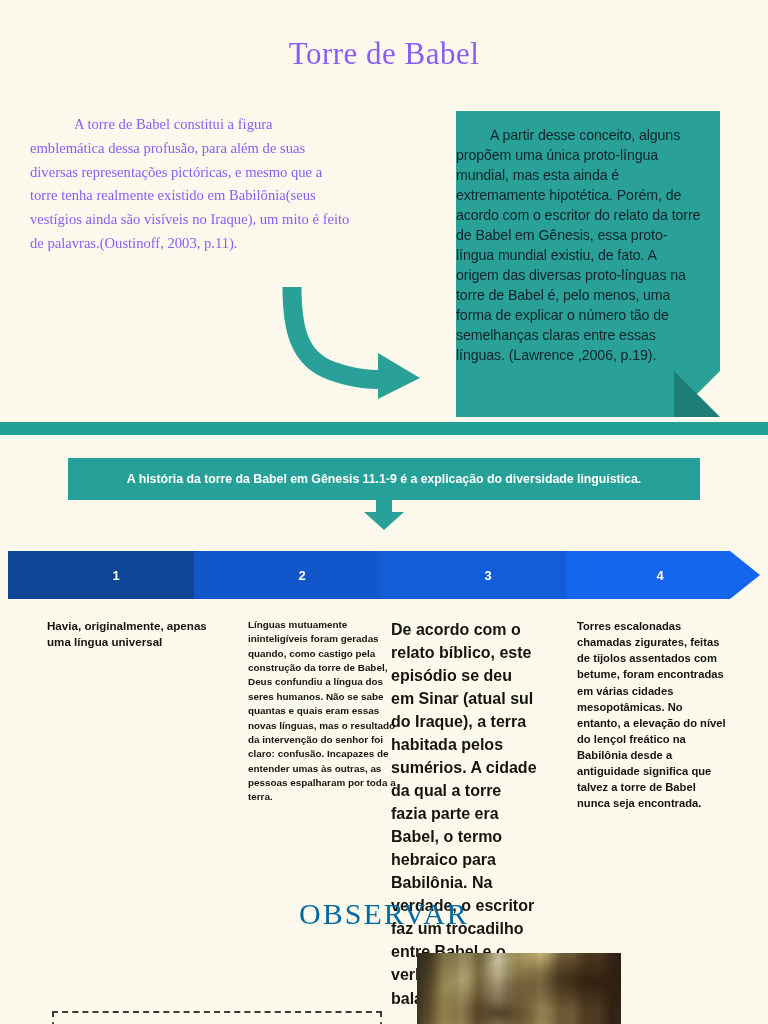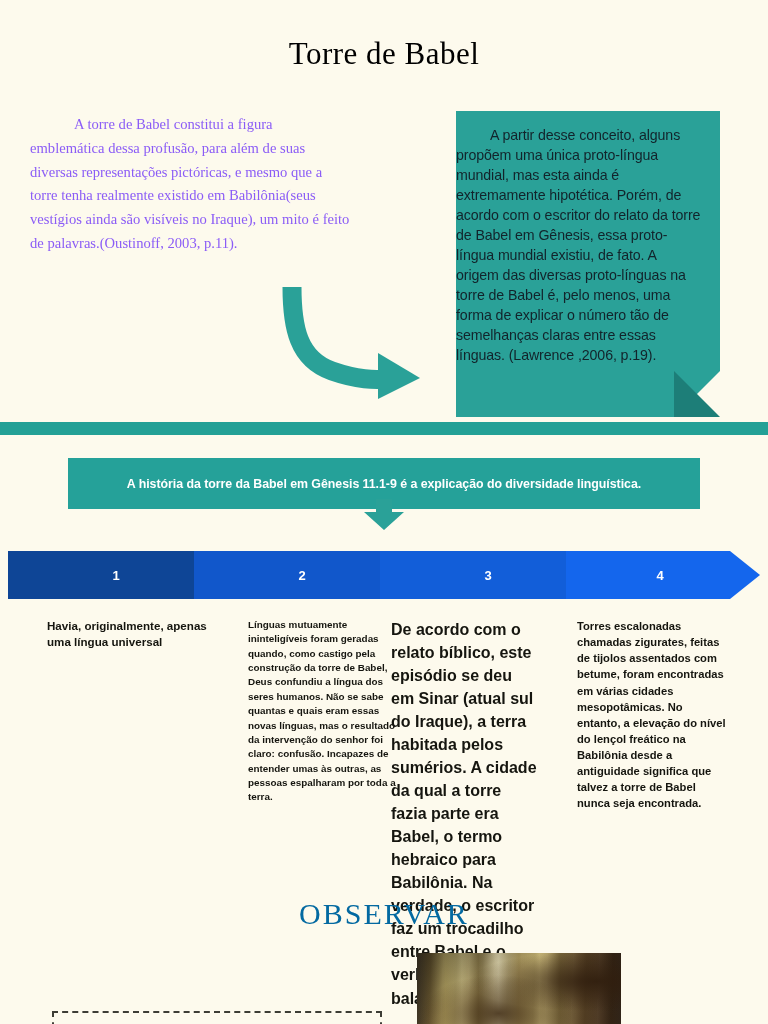--- a/index.html
+++ b/index.html
@@ -25,21 +25,21 @@
   
   .title {
     position: absolute;
     top: 36px;
     left: 0;
     width: 768px;
     text-align: center;
     font-family: "Liberation Serif", serif;
     font-size: 31px;
     letter-spacing: 0.5px;
-    color: #000000;
+    color: #8b5cf6;
   }
 
   
   .intro-para {
     position: absolute;
     top: 113px;
     left: 30px;
     width: 320px;
     font-family: "Liberation Serif", serif;
     font-size: 14.6px;
@@ -106,21 +106,21 @@
     height: 13px;
     background: #23a096;
   }
 
   
   .banner {
     position: absolute;
     left: 68px;
     top: 458px;
     width: 632px;
-    height: 51px;
+    height: 42px;
     background: #25a199;
     display: flex;
     align-items: center;
     justify-content: center;
     color: #ffffff;
     font-size: 12.4px;
     font-weight: bold;
     letter-spacing: -0.05px;
     text-align: center;
     box-sizing: border-box;

